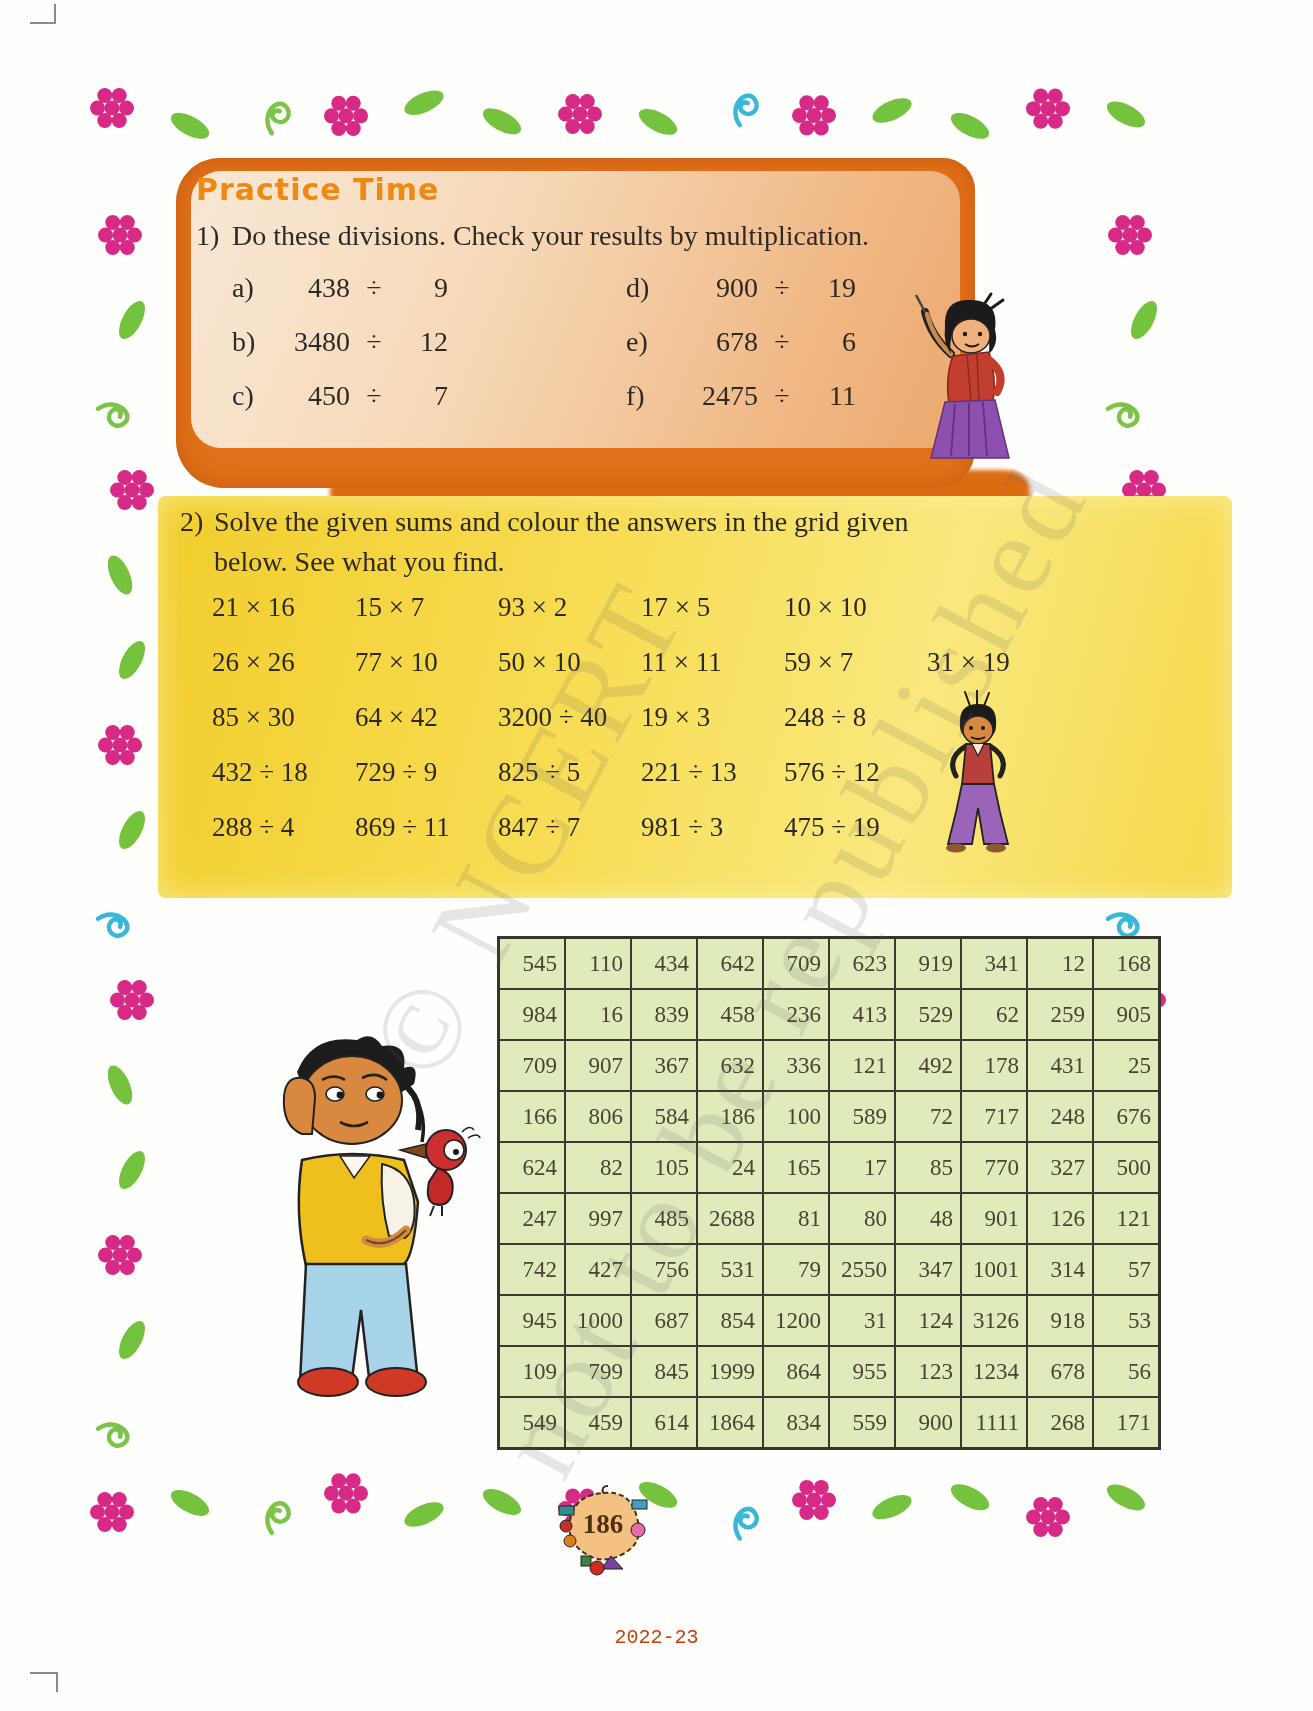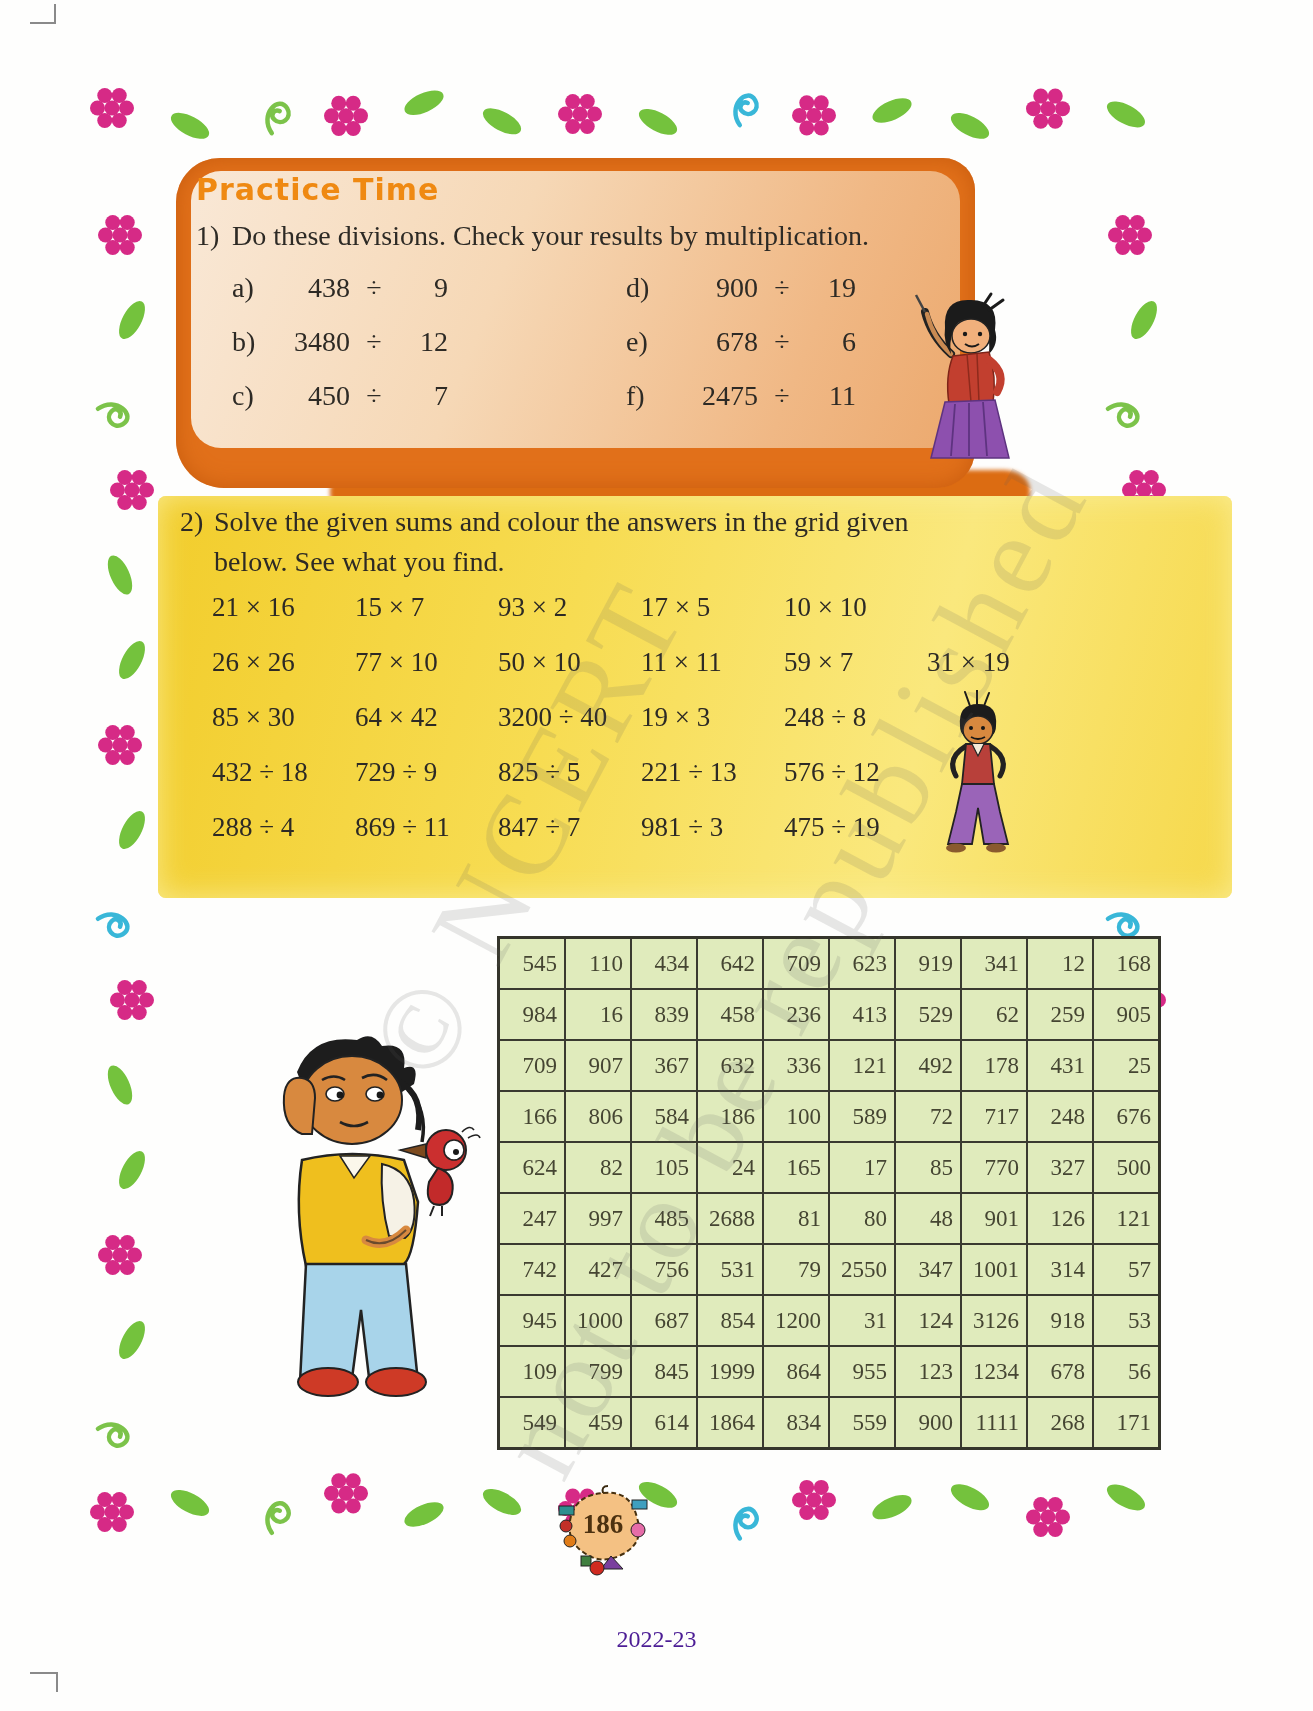--- a/index.html
+++ b/index.html
@@ -51,21 +51,21 @@
   .girl-small{left:922px;top:690px;z-index:2;}
   .boy{left:222px;top:1030px;z-index:2;}
   .badge{left:553px;top:1484px;z-index:2;}
   
   .watermark{left:60px;top:300px;width:1200px;height:1200px;display:flex;flex-direction:column;
     justify-content:center;align-items:center;transform:rotate(-62deg);z-index:5;pointer-events:none;}
   .watermark div{font-family:"Liberation Serif",serif;font-size:116px;letter-spacing:7px;
     color:rgba(95,95,95,0.15);white-space:nowrap;line-height:300px;}
   
   .footer-year{left:0;right:0;top:1626px;text-align:center;z-index:2;
-    font-family:Liberation Serif, serif;font-size:24px;color:#4c1d95;}
+    font-family:Liberation Mono, monospace;font-size:20px;color:#c2410c;}
 </style>
 </head>
 <body>
 
 <div class="abs cropTL"></div>
 <div class="abs cropBL"></div>
 
 <svg id="border-svg" class="abs" width="1313" height="1711">
     <g>
       <circle cx="112" cy="108" r="7.5" fill="#d62a86"></circle>

